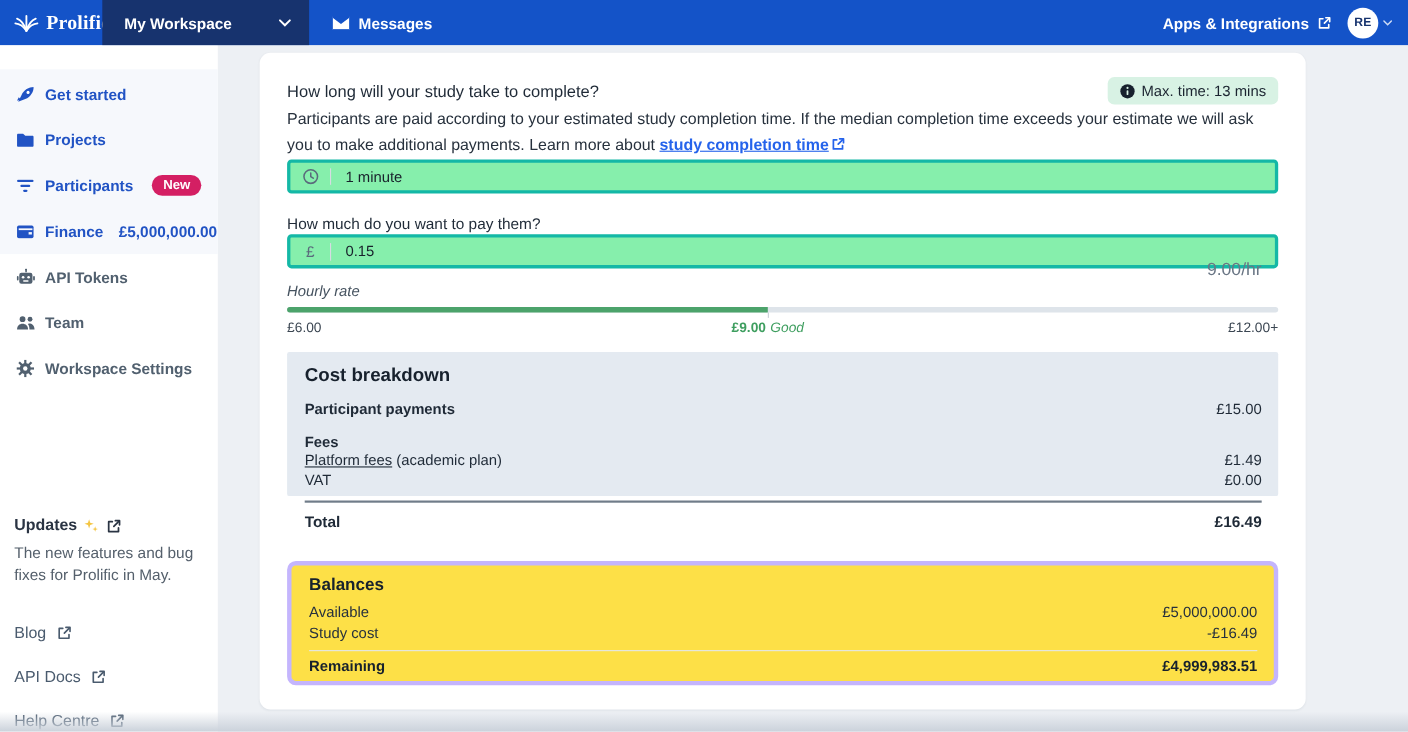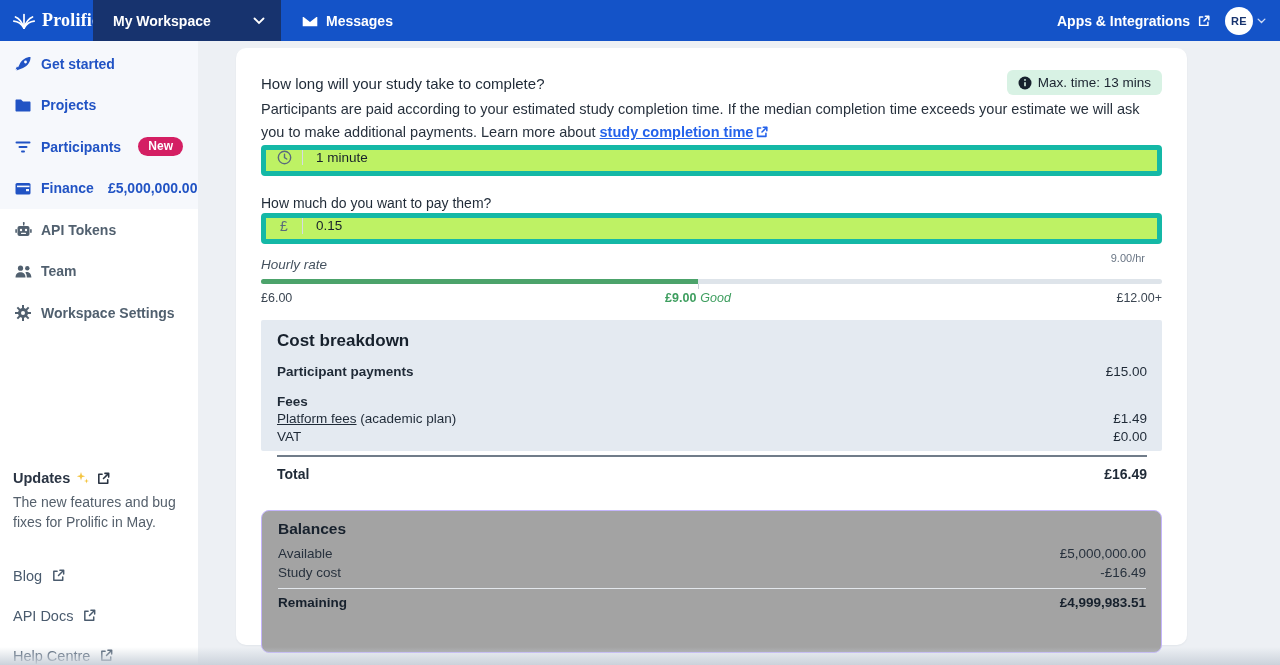--- a/index.html
+++ b/index.html
@@ -13,21 +13,21 @@
   .workspace-box span.lbl { font-size:14px; font-weight:600; }
   .workspace-box .chev { margin-left:auto; }
   .nav-messages { display:flex; align-items:center; gap:8px; color:#fff; font-size:14px; font-weight:600; margin-left:21px; cursor:pointer; }
   .nav-right { margin-left:auto; display:flex; align-items:center; gap:14px; padding-right:14px; }
   .nav-apps { display:flex; align-items:center; gap:7px; color:#fff; font-size:14px; font-weight:600; cursor:pointer; }
   .avatar-wrap { display:flex; align-items:center; gap:4px; cursor:pointer; }
   .avatar { width:28px; height:28px; border-radius:50%; background:#fff; color:#17336E; font-size:11px; font-weight:700; display:flex; align-items:center; justify-content:center; letter-spacing:.3px; }
 
   
   .sidebar { position:absolute; left:0; top:41px; width:198px; height:624px; background:#fff; z-index:20; }
-  .side-top { background:#F6F8FC; padding-top:2px; }
+  .side-top { background:#F6F8FC; padding-top:2px;margin-top:22px; }
   .side-item { height:41.5px; display:flex; align-items:center; padding:0 15px 0 14px; cursor:pointer; font-size:14px; font-weight:600; }
   .side-item .ic { width:18px; height:16px; margin-right:9px; display:flex; align-items:center; justify-content:center; flex:none; }
   .blue-item { color:#2153C4; }
   .gray-item { color:#51606F; }
   .side-item .amount { margin-left:14px; font-weight:600; }
   .new-badge { margin-left:auto; background:#D41F63; color:#fff; font-size:12px; font-weight:600; border-radius:999px; padding:3px 10px 4px; line-height:1; }
   .side-bottom { position:absolute; left:13px; top:429px; right:10px; }
   .updates-title { display:flex; align-items:center; gap:6px; color:#2A3443; font-size:14.5px; font-weight:700; cursor:pointer; }
   .updates-desc { margin-top:7px; color:#55606C; font-size:14px; line-height:1.42; }
   .side-link { display:flex; align-items:center; gap:9px; color:#4A5B6E; font-size:14.5px; cursor:pointer; }
@@ -40,26 +40,26 @@
   .bottom-fade { position:absolute; left:0; bottom:0; width:1280px; height:18px; background:linear-gradient(to bottom, rgba(205,212,221,0), #CBD2DB); z-index:40; pointer-events:none; }
 
   .q-row { position:absolute; left:25px; right:25px; top:22px; display:flex; align-items:flex-start; }
   .question { font-size:15px; color:#1F2A37; font-weight:500; padding-top:5px; }
   .max-badge { margin-left:auto; background:#D8F2E4; border-radius:6px; padding:5px 11px; display:flex; align-items:center; gap:6px; font-size:13.5px; color:#1B2430; white-space:nowrap; }
 
   .para { position:absolute; left:25px; top:50px; width:905px; font-size:14.5px; line-height:1.56; color:#27313D; }
   .para a { color:#2563EB; font-weight:700; text-decoration:underline; cursor:pointer; }
   .para .ext { display:inline-block; vertical-align:-2px; margin-left:2px; }
 
-  .input-box { position:absolute; left:25px; right:25px; height:31px; border:5px solid #14b8a6; border-radius:4px; background:#bef264; display:flex; align-items:flex-start; }
+  .input-box { position:absolute; left:25px; right:25px; height:31px; border:3px solid #14b8a6; border-radius:4px; background:#86efac; display:flex; align-items:center; }
   .input-duration { top:97px; }
   .input-pay { top:165px; }
   .input-box .prefix { width:37px; border-right:1px solid #D6DBE2; display:flex; align-items:center; justify-content:center; color:#5A6B7C; flex:none; }
   .input-box .val { flex:1; display:flex; align-items:center; padding-left:13px; font-size:13.5px; color:#18212B; }
-  .input-box .suffix { display:flex; align-items:center; padding-right:12px; font-size:11px; color:#6A7685;margin-top:34px; }
+  .input-box .suffix { display:flex; align-items:center; padding-right:12px; font-size:16px; color:#6A7685;margin-top:34px; }
   .pound { font-size:14px; color:#33404E; }
 
   .pay-label { position:absolute; left:25px; top:147px; font-size:14px; color:#1F2A37; font-weight:500; }
 
   .hourly-label { position:absolute; left:25px; top:209px; font-size:13.5px; font-style:italic; color:#45525F; }
   .slider { position:absolute; left:25px; right:25px; top:231px; height:5px; background:#DEE4EA; border-radius:3px; }
   .slider-fill { height:5px; background:#4CA36B; border-radius:3px 0 0 3px; }
   .slider-tick { position:absolute; top:5px; width:1px; height:5px; background:#C9D0D8; }
   .slider-labels { position:absolute; left:25px; right:25px; top:243px; height:16px; font-size:12.5px; color:#3B4652; }
   .slider-labels .min { position:absolute; left:0; top:0; }
@@ -73,21 +73,21 @@
   .cost-row { position:absolute; left:16px; right:15px; display:flex; justify-content:space-between; font-size:13.5px; color:#1F2A37; }
   .row-pp { top:44px; font-weight:700; }
   .row-pp .rv { font-weight:400; }
   .row-fees { top:74px; font-weight:700; }
   .row-platform { top:91px; }
   .row-platform .linkish { text-decoration:underline; cursor:pointer; }
   .row-vat { top:109px; }
   .cost-div { position:absolute; left:16px; right:15px; top:135px; height:0; border-top:2px solid #707C89; }
   .row-total { top:146px; font-weight:700; font-size:14px; }
 
-  .bal-box { position:absolute; left:25px; right:25px; top:462px; height:143px; background:#a3a3a3; border:1px solid #c4b5fd; border-radius:8px; }
+  .bal-box { position:absolute; left:25px; right:25px; top:462px; height:113px; background:#fde047; border:4px solid #c4b5fd; border-radius:8px; }
   .bal-title { position:absolute; left:16px; top:9px; font-size:15.5px; font-weight:700; color:#17212D; }
   .bal-row { position:absolute; left:16px; right:15px; display:flex; justify-content:space-between; font-size:13.5px; color:#27313D; }
   .row-avail { top:35px; }
   .row-cost { top:54px; }
   .bal-div { position:absolute; left:16px; right:15px; top:77px; border-top:1px solid #E3E7EC; }
   .row-remaining { top:84px; font-weight:700; color:#17212D; }
 
   svg { display:block; }
 </style>
 </head>

